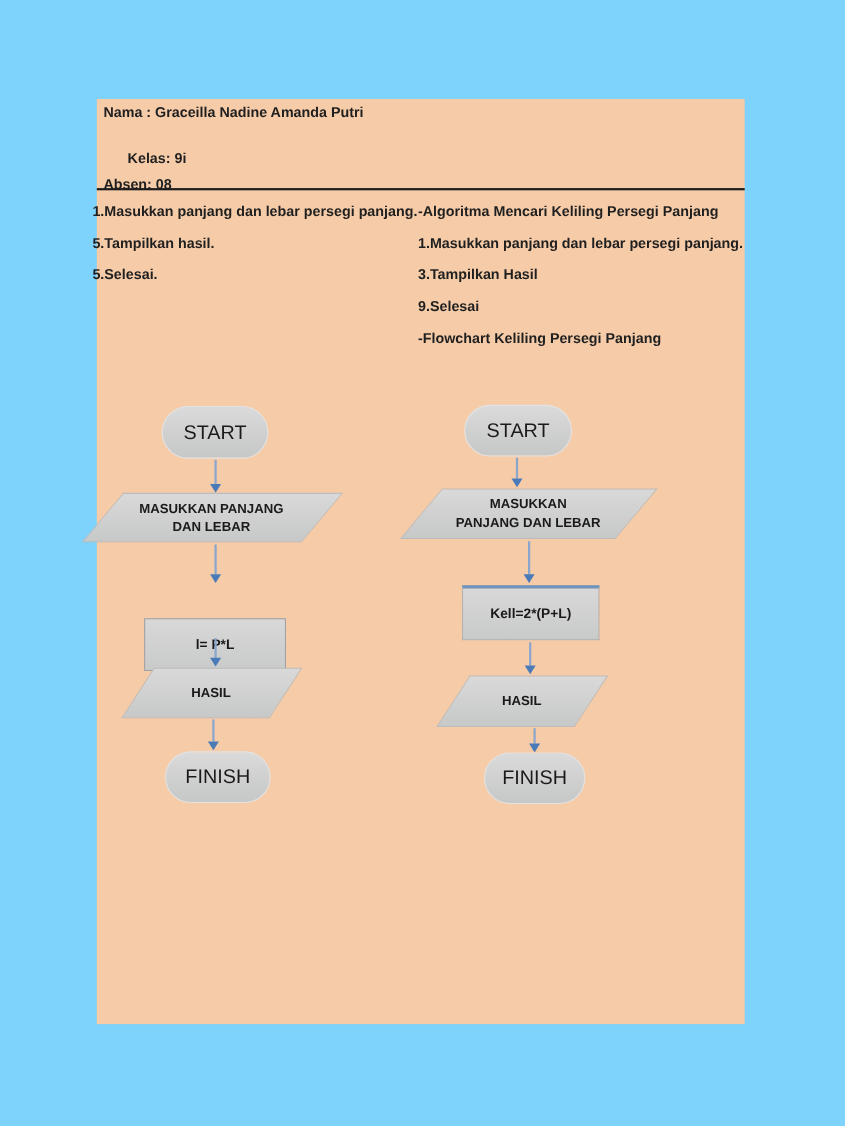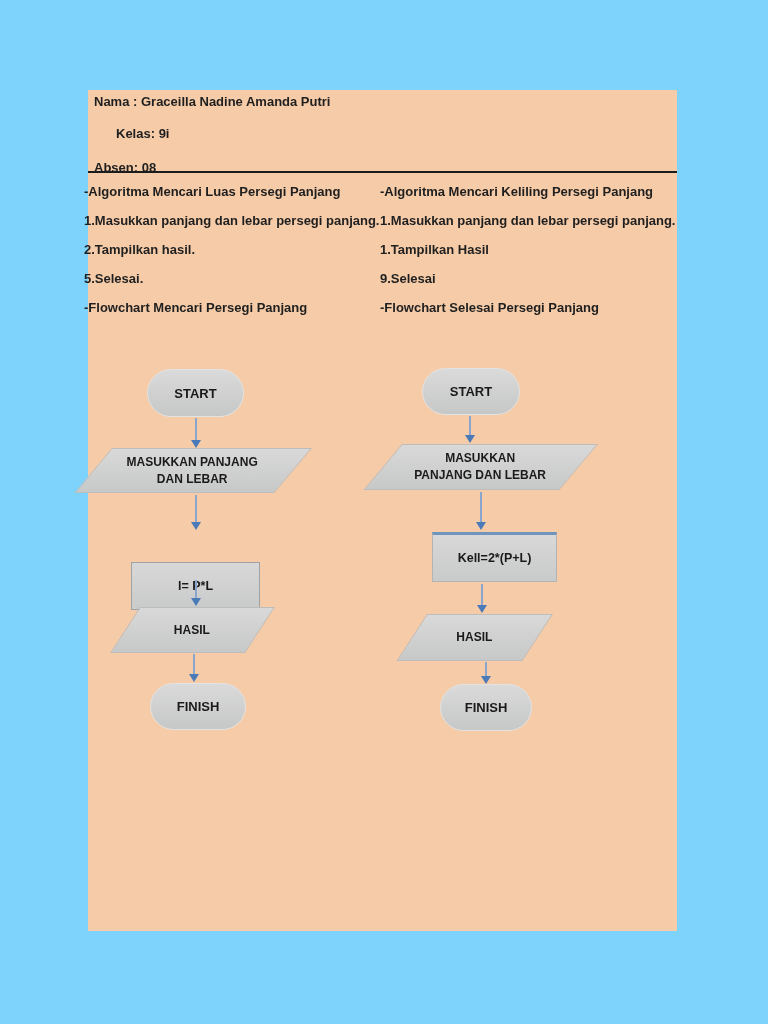--- a/index.html
+++ b/index.html
@@ -23,31 +23,31 @@
   .algo-col{position:absolute;top:184px;width:300px;font-weight:bold;font-size:13px;}
   .algo-col div{line-height:15px;margin-bottom:14px;white-space:nowrap;}
   
   .stadium{
     position:absolute;
     background:linear-gradient(#dadada,#c6c7c7);
     border:1.5px solid #e3e3e3;
     border-radius:26px;
     box-sizing:border-box;
     display:flex;align-items:center;justify-content:center;
-    font-weight:bold;font-size:13px;color:#1a1a1a;
+    font-weight:normal;font-size:18px;color:#1a1a1a;
   }
   .procbox{
     position:absolute;
     background:linear-gradient(#d8d8d8,#c9caca);
     border:1px solid #9ea3a8;
     box-sizing:border-box;
     display:flex;align-items:center;justify-content:center;
     font-weight:bold;font-size:12.5px;color:#1a1a1a;
   }
-  .procbox.blue-top{border:1px solid #b3b3b3;border-top:3px solid #6f94bd;margin-left:12px;}
+  .procbox.blue-top{border:1px solid #b3b3b3;border-top:3px solid #6f94bd;}
   .para{
     position:absolute;
     background:linear-gradient(#d9d9d9,#c7c8c8);
     border:1px solid #bdbdbd;
     box-sizing:border-box;
     transform-origin:0 0;
   }
   .para.skew40{transform:skewX(-40deg);}
   .para.skew33{transform:skewX(-33deg);}
   .para-label{
@@ -68,38 +68,36 @@
   }
 </style>
 </head>
 <body>
 
 <div class="canvas">
 
   <div class="panel"></div>
 
   <div class="hdr-line" style="top:94px;">Nama : Graceilla Nadine Amanda Putri</div>
-  <div class="hdr-line" style="top:126px;padding-left:22px;">Kelas: 9i</div>
+  <div class="hdr-line" style="top:136px;padding-left:22px;">Kelas: 9i</div>
   <div class="hdr-line" style="top:160px;">Absen: 08</div>
   <div class="divider"></div>
 
   <div class="algo-col" style="left:84px;">
-    <div>-Algoritma Mencari Luas Persegi Panjang</div>
     <div>1.Masukkan panjang dan lebar persegi panjang.</div>
-    <div>2.Tampilkan hasil.</div>
+    <div>5.Tampilkan hasil.</div>
     <div>5.Selesai.</div>
-    <div>-Flowchart Mencari Persegi Panjang</div>
   </div>
 
   <div class="algo-col" style="left:380px;">
     <div>-Algoritma Mencari Keliling Persegi Panjang</div>
     <div>1.Masukkan panjang dan lebar persegi panjang.</div>
-    <div>1.Tampilkan Hasil</div>
+    <div>3.Tampilkan Hasil</div>
     <div>9.Selesai</div>
-    <div>-Flowchart Selesai Persegi Panjang</div>
+    <div>-Flowchart Keliling Persegi Panjang</div>
   </div>
 
   <div class="stadium" style="left:147px;top:369px;width:97px;height:48px;">START</div>
   <div class="flow-arrow" style="left:195px;top:418px;height:22px;"></div>
 
   <div class="para skew40" style="left:112px;top:448px;width:200px;height:45px;">
     <div class="para-label">
       <span>MASUKKAN PANJANG</span>
       <span>DAN LEBAR</span>
     </div>

